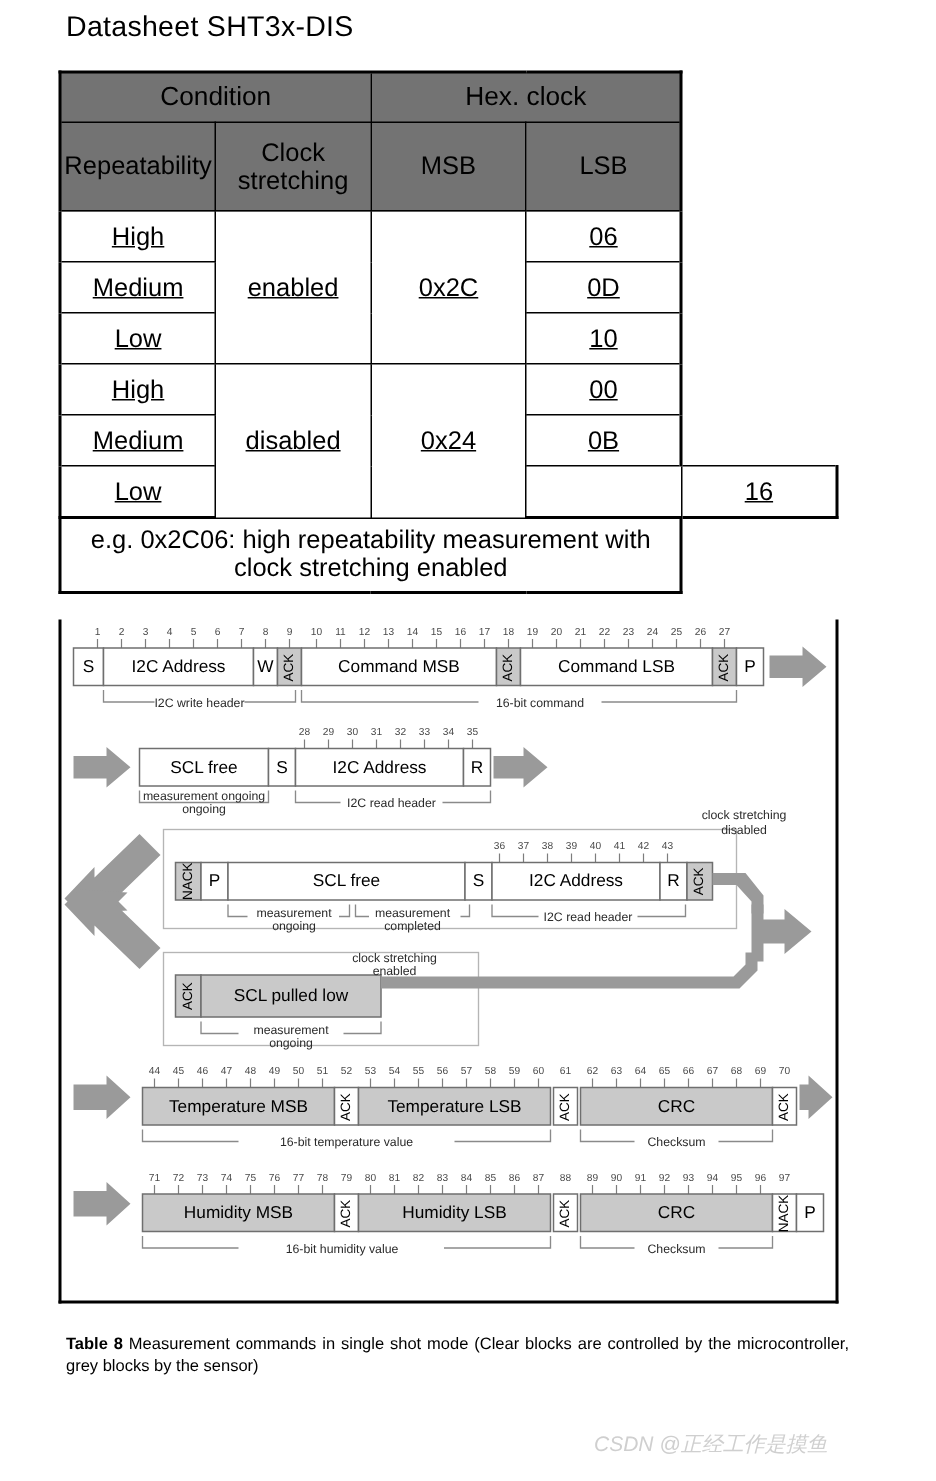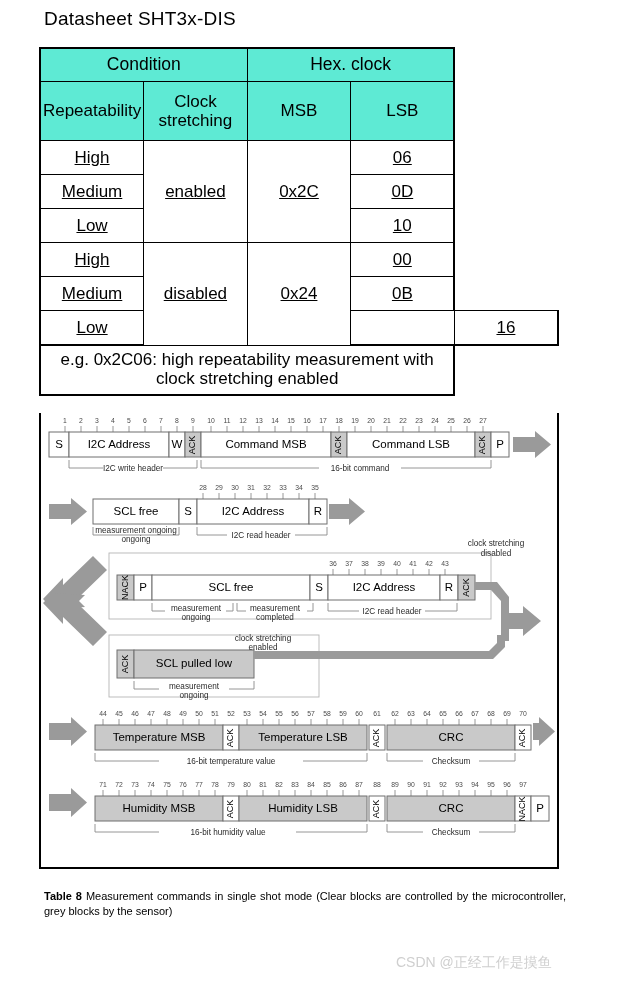--- a/index.html
+++ b/index.html
@@ -38,21 +38,21 @@
   .cmd-table td {
     border: 1px solid #000;
     text-align: center;
     vertical-align: middle;
     font-size: 17px;
     padding: 0;
     line-height: 1.12;
   }
   .cmd-table .outer-l { border-left-width: 2px; }
   .cmd-table .outer-r { border-right-width: 2px; }
-  .hdr { background: #5eead4; }
+  .hdr { background: #737373; }
   .hdr-top td { height: 32px; border-top-width: 2px; font-size: 17.5px; }
   .hdr-sub td { height: 58px; }
   .data-row td { height: 33px; text-decoration: underline; }
   .row-bottom-thick { border-bottom-width: 2px !important; }
   .note-cell {
     text-align: left;
     padding: 4px 7px 6px 7px !important;
     font-size: 16.5px;
     line-height: 1.26;
     border-bottom-width: 2px !important;
@@ -88,20 +88,21 @@
   .caption b { font-weight: bold; }
 
   
   .watermark {
     position: absolute;
     left: 396px;
     top: 954px;
     font-size: 14px;
     color: #cfcfcf;
     white-space: nowrap;
+    font-style: italic;
   }
 </style>
 </head>
 <body>
 
 <div class="page-title">Datasheet SHT3x-DIS</div>
 
 <table class="cmd-table">
   <tbody>
     <tr class="hdr hdr-top">

